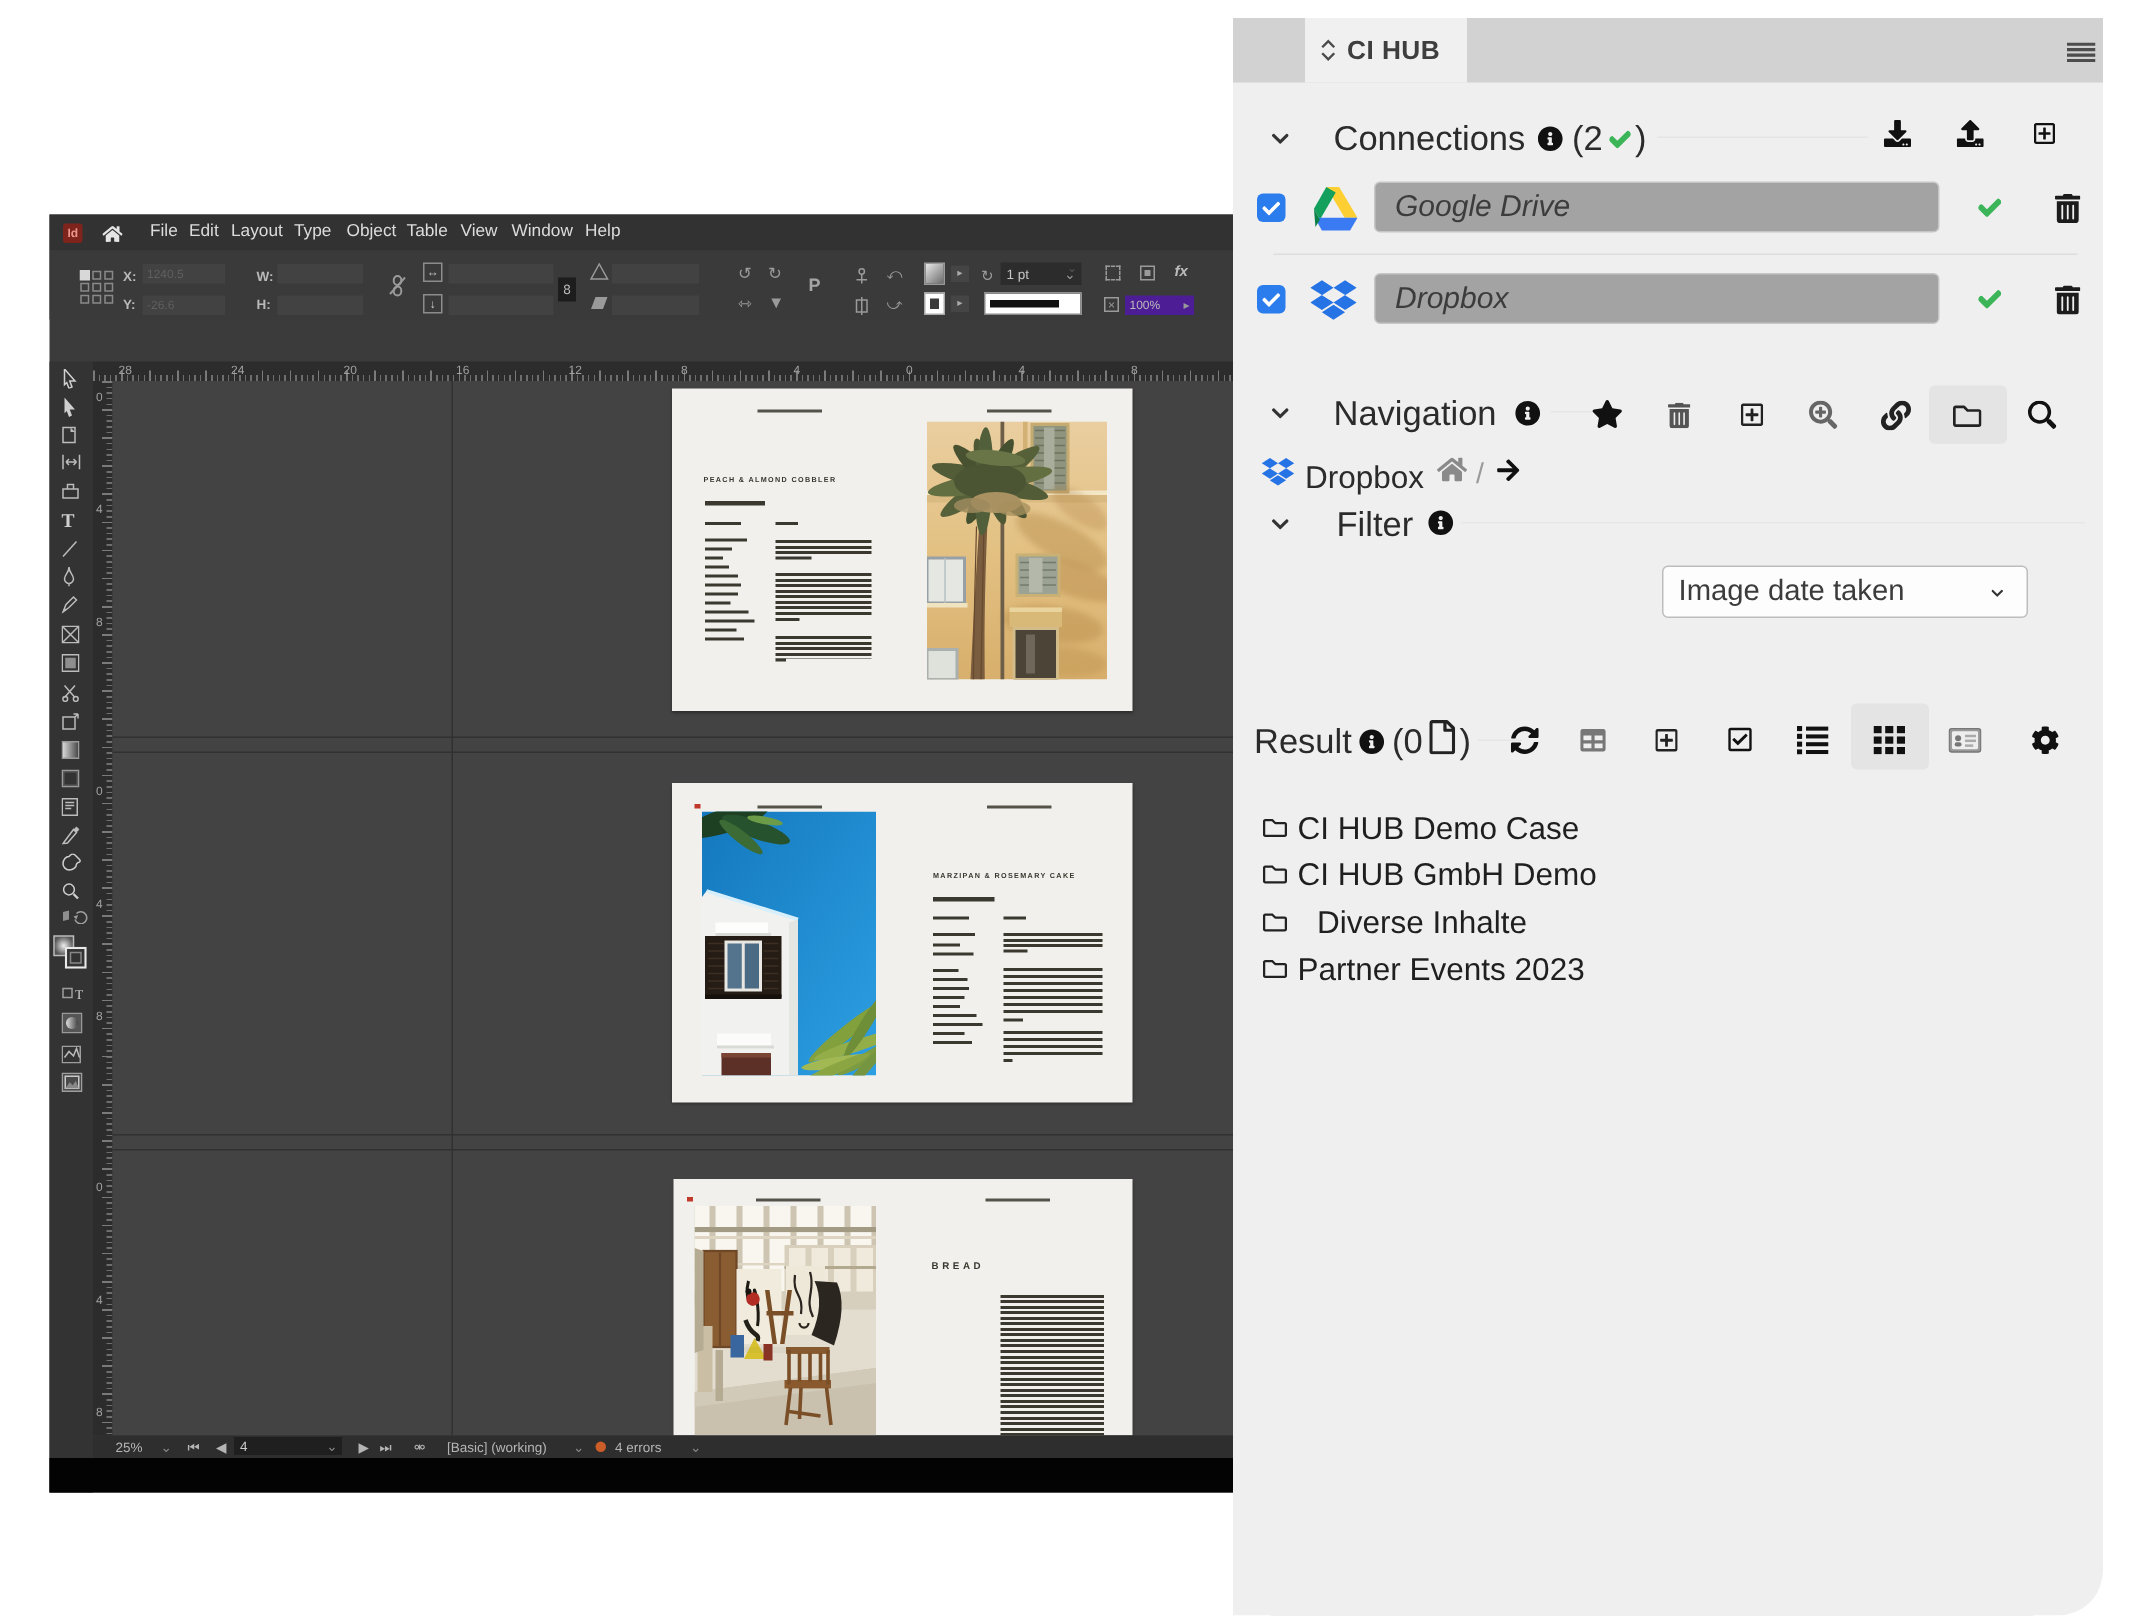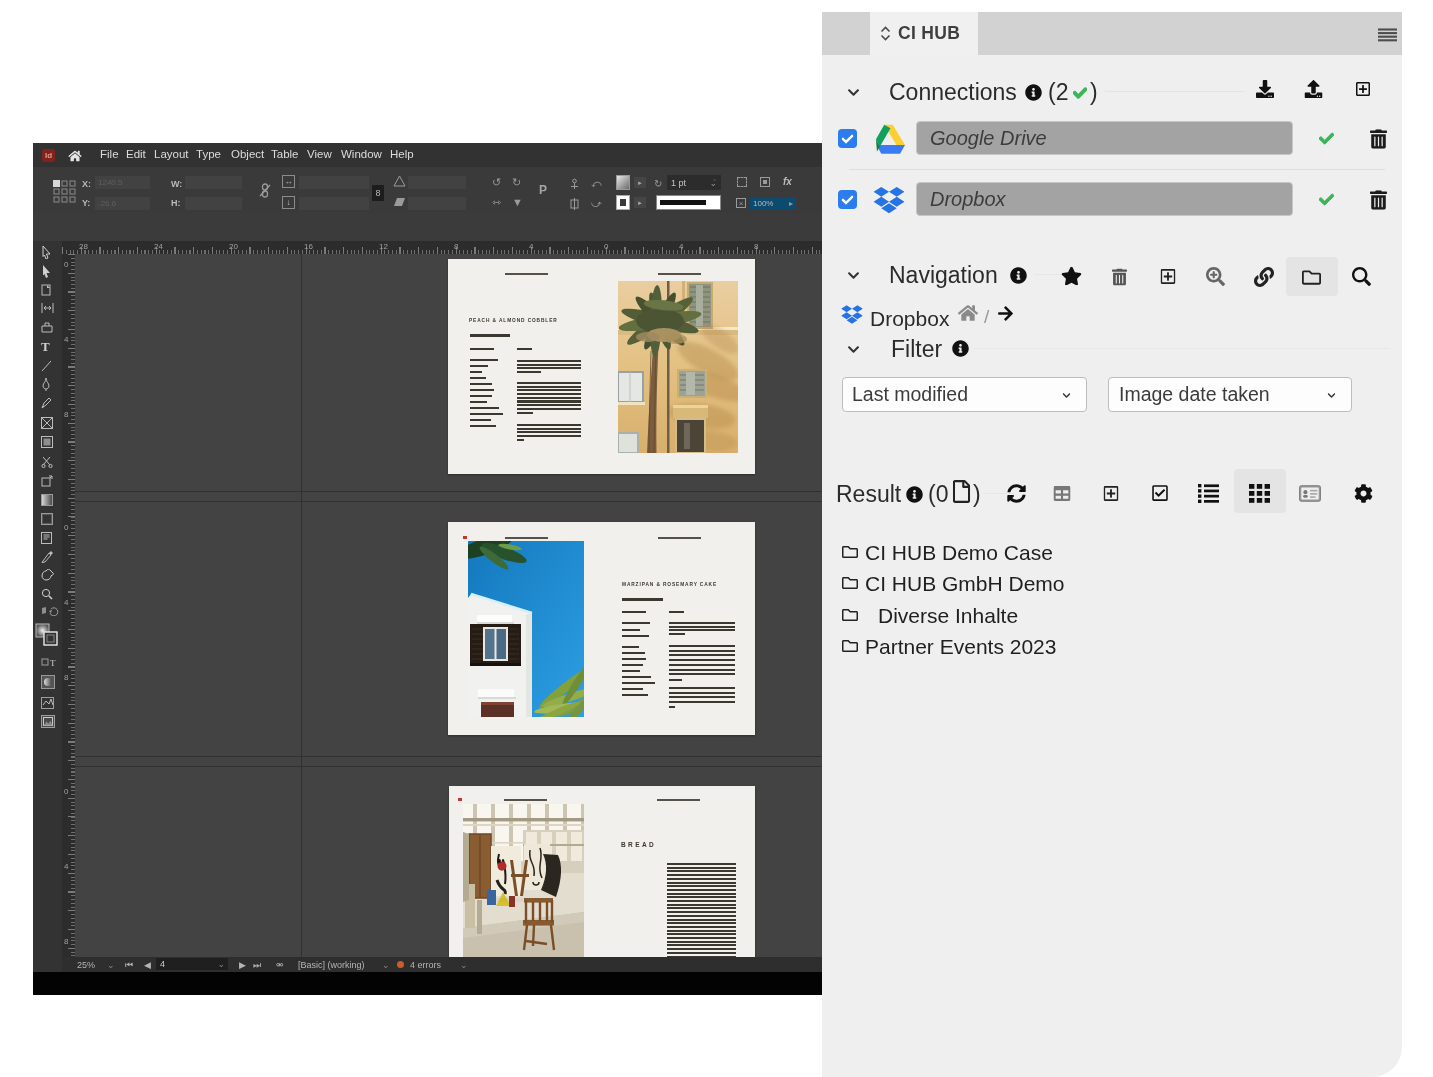--- a/index.html
+++ b/index.html
@@ -132,21 +132,21 @@
       <div class="abs" style="left:623px;top:28px;width:65px;height:15px;background:#fff;border:1px solid #888">
           <div style="margin:4px 14px 0 3px;height:5px;background:#111"></div>
           <span style="position:absolute;right:2px;top:-22px;color:#555;font-size:8px">⌄</span>
         </div>
       <div class="abs" style="left:704px;top:10px;width:10px;height:10px;border:1px dashed #9a9a9a"></div>
       <div class="abs" style="left:727px;top:10px;width:10px;height:10px;border:1px solid #9a9a9a">
           <div style="margin:2px;width:4px;height:4px;background:#9a9a9a"></div>
         </div>
       <div class="abs" style="left:750px;top:9px;color:#bbb;font-size:10px;font-style:italic;font-weight:bold">fx</div>
       <div class="abs" style="left:703px;top:31px;width:10px;height:10px;border:1px solid #9a9a9a;color:#9a9a9a;font-size:8px;line-height:9px;text-align:center">×</div>
-      <div class="abs" style="left:717px;top:30px;width:46px;height:13px;background:#0c4a6e;color:#bbb;font-size:8px;padding:2px 3px">100%<span style="position:absolute;right:3px;color:#999">▸</span></div>
+      <div class="abs" style="left:717px;top:30px;width:46px;height:13px;background:#4c1d95;color:#bbb;font-size:8px;padding:2px 3px">100%<span style="position:absolute;right:3px;color:#999">▸</span></div>
     </div>
     <div id="hruler">
       <div class="abs" style="left:0;top:9px;width:760px;height:4px;background:repeating-linear-gradient(to right,#6e6e6e 0 1px,transparent 1px 3.75px)"></div>
       <div class="abs" style="left:0;top:6px;width:760px;height:7px;background:repeating-linear-gradient(to right,#7a7a7a 0 1px,transparent 1px 18.75px)"></div>
       <span class="rnum" style="left:17px">28</span>
         <span class="rnum" style="left:92px">24</span>
         <span class="rnum" style="left:167px">20</span>
         <span class="rnum" style="left:242px">16</span>
         <span class="rnum" style="left:317px">12</span>
         <span class="rnum" style="left:392px">8</span>
@@ -748,24 +748,20 @@
 
     <svg class="ico" style="left:25px;top:331px" width="13" height="13" viewBox="0 0 448 512" fill="#333">
         <use href="#i-chevd"></use>
       </svg>
     <div class="hdr" style="left:69px;top:324px">Filter</div>
     <svg class="ico" style="left:130px;top:328px" width="17" height="17" viewBox="0 0 512 512" fill="#111">
         <use href="#i-info"></use>
       </svg>
     <div class="divline" style="left:152px;top:336px;width:416px;background:#e7e7e7"></div>
 
-    <div class="selbox" style="left:20px;top:365px;width:245px;height:35px;padding-left:9px">Last modified
-      <svg style="position:absolute;left:217px;top:13px" width="13" height="9" viewBox="0 0 448 512" fill="#333">
-          <use href="#i-chevd"></use>
-        </svg></div>
     <div class="selbox" style="left:286px;top:365px;width:244px;height:35px;padding-left:10px">Image date taken
       <svg style="position:absolute;left:216px;top:13px" width="13" height="9" viewBox="0 0 448 512" fill="#333">
           <use href="#i-chevd"></use>
         </svg></div>
 
     <div class="hdr" style="left:14px;top:469px">Result</div>
     <svg class="ico" style="left:84px;top:474px" width="17" height="17" viewBox="0 0 512 512" fill="#111">
         <use href="#i-info"></use>
       </svg>
     <div class="hdr" style="left:106px;top:469px">(0</div>

